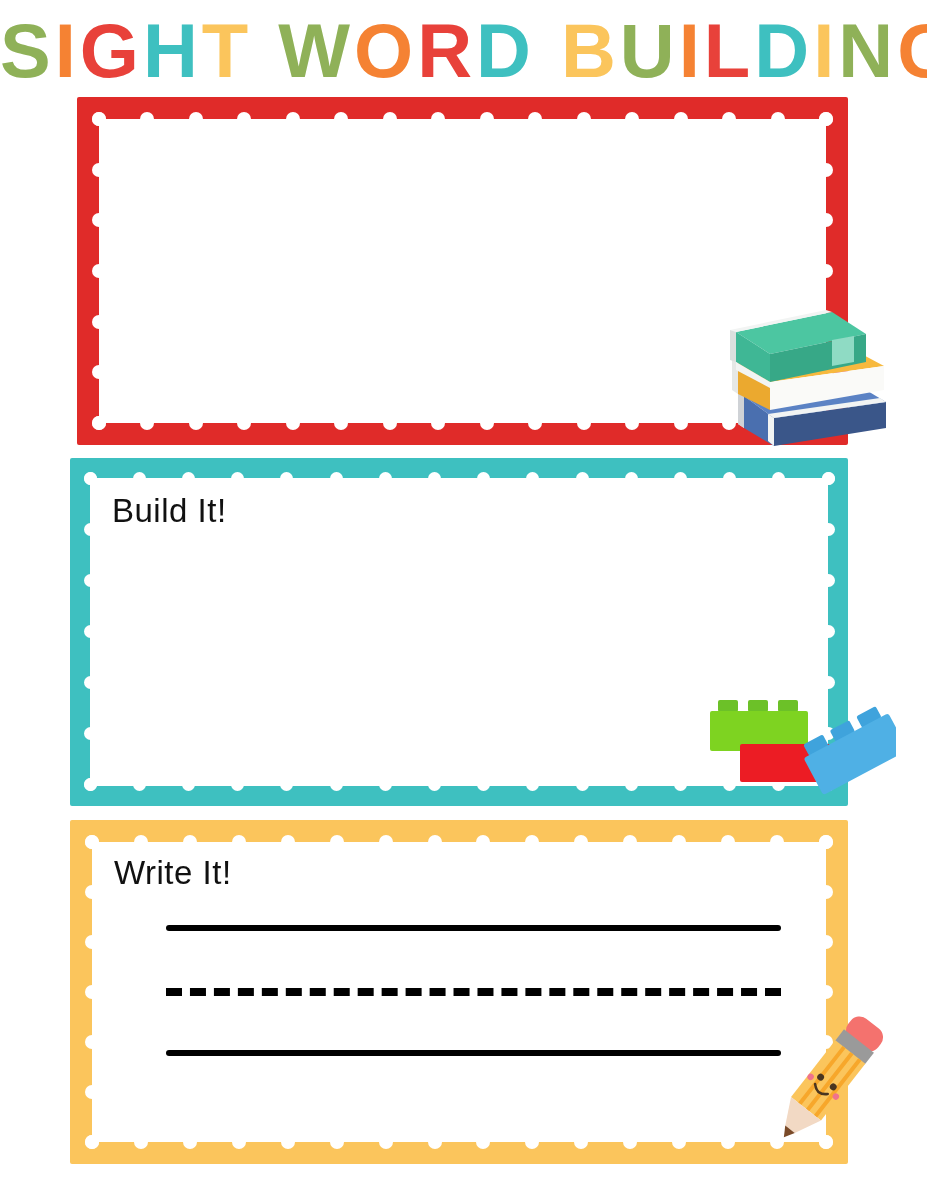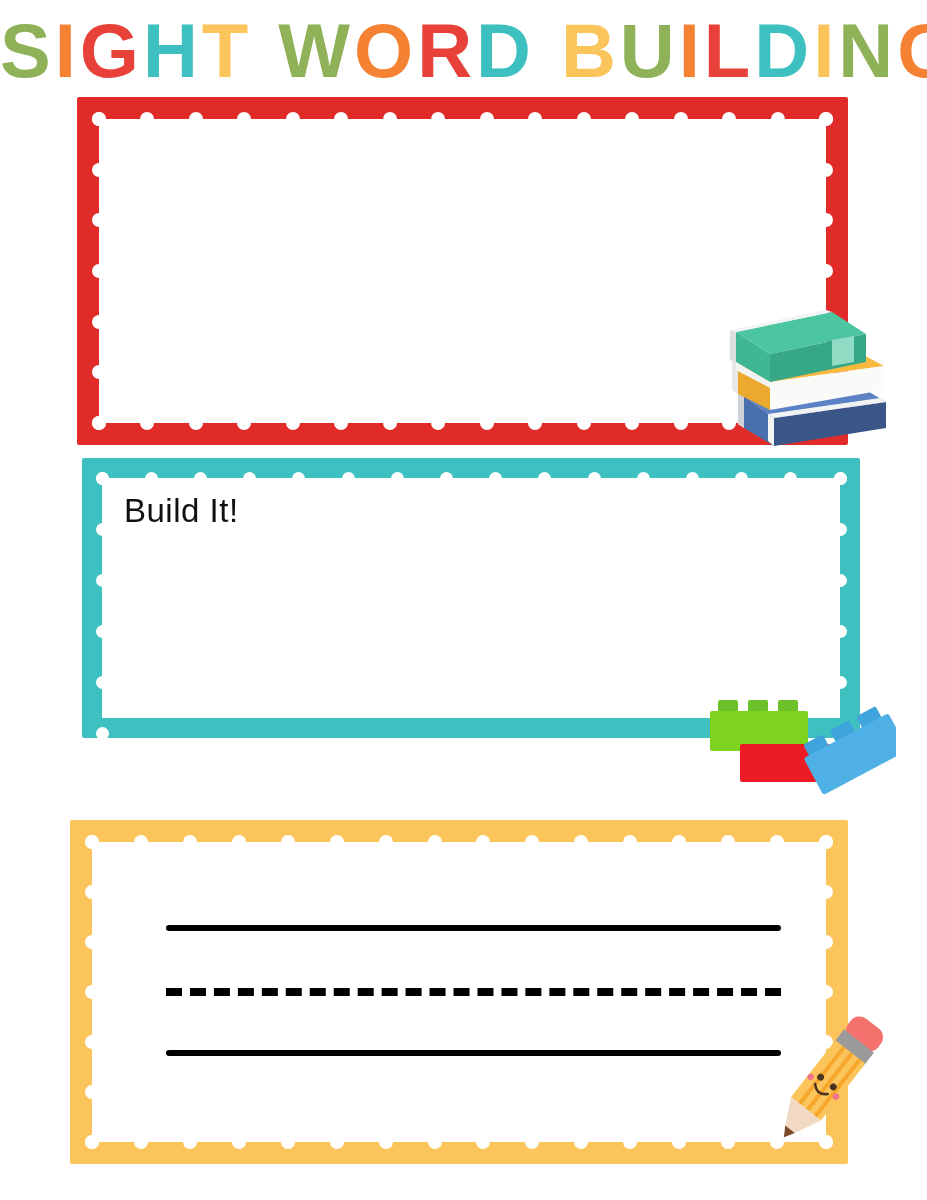--- a/index.html
+++ b/index.html
@@ -49,21 +49,21 @@
     position:absolute;
     color:#111111;
     font-family:"Liberation Sans", sans-serif;
     font-weight:400;
     letter-spacing:0.5px;
     white-space:nowrap;
   }
 
   
   #card-read  { left:77px;  top:97px;  width:771px; height:348px; }
-  #card-build { left:70px;  top:458px; width:778px; height:280px;margin-left:12px; }
+  #card-build { left:70px;  top:458px; width:778px; height:348px; }
   #card-write { left:70px;  top:820px; width:778px; height:344px; }
 
   #card-read  .frame { background:#E02B29; }
   #card-build .frame { background:#3EC0C0; }
   #card-write .frame { background:#FCC köz; }
   #card-write .frame { background:#FBC55C; }
 
   #card-read  .inner { left:22px; top:22px; right:22px; bottom:22px; }
   #card-build .inner { left:20px; top:20px; right:20px; bottom:20px; }
   #card-write .inner { left:22px; top:22px; right:22px; bottom:22px; }
@@ -285,20 +285,21 @@
         <i style="left: 749px; top: 115px; width: 14px; height: 14px;"></i>
         <i style="left: 15px; top: 165px; width: 14px; height: 14px;"></i>
         <i style="left: 749px; top: 165px; width: 14px; height: 14px;"></i>
         <i style="left: 15px; top: 215px; width: 14px; height: 14px;"></i>
         <i style="left: 749px; top: 215px; width: 14px; height: 14px;"></i>
         <i style="left: 15px; top: 265px; width: 14px; height: 14px;"></i>
         <i style="left: 749px; top: 265px; width: 14px; height: 14px;"></i>
         <i style="left: 15px; top: 315px; width: 14px; height: 14px;"></i>
         <i style="left: 749px; top: 315px; width: 14px; height: 14px;"></i>
       </div>
+    <div class="label label-write">Write It!</div>
 
     <div class="wline" style="left:96px; top:105px; width:615px;"></div>
     <div class="wline dashed" style="left:96px; top:168px; width:615px;"></div>
     <div class="wline" style="left:96px; top:230px; width:615px;"></div>
   </div>
 
   <svg class="art" style="left:764px; top:1006px;" width="128" height="146" viewBox="0 0 128 146">
     <g transform="rotate(38 64 73)">
 
       <rect x="46" y="2" width="38" height="26" rx="11" fill="#F4726E"></rect>

